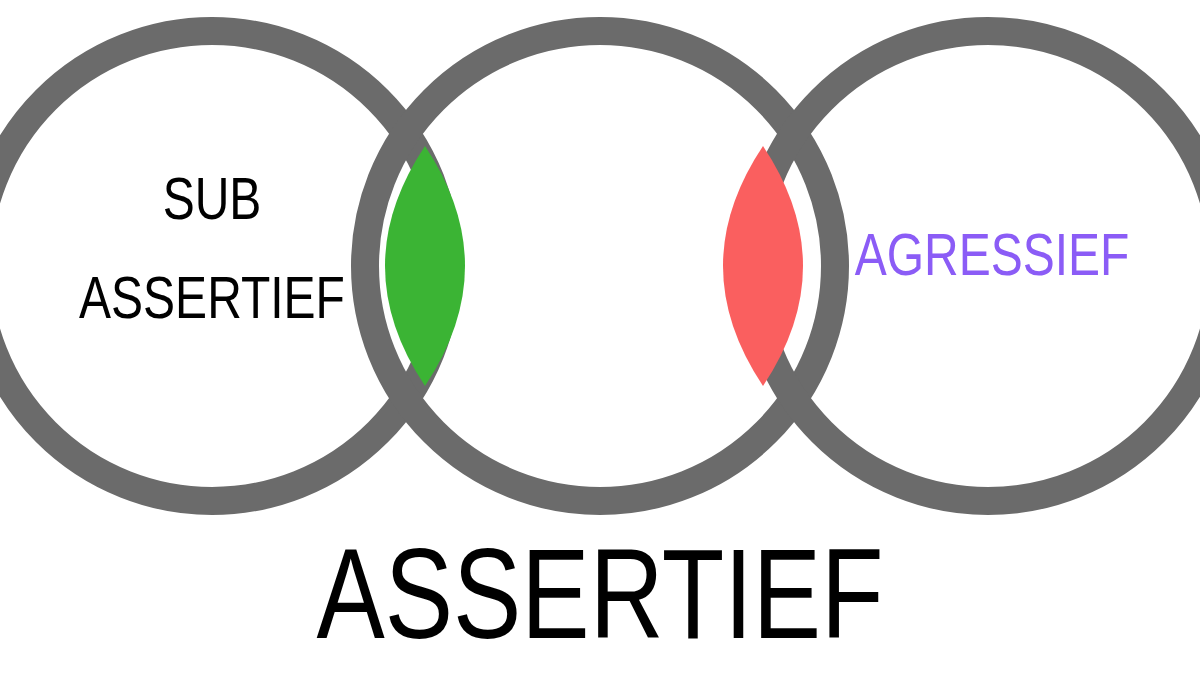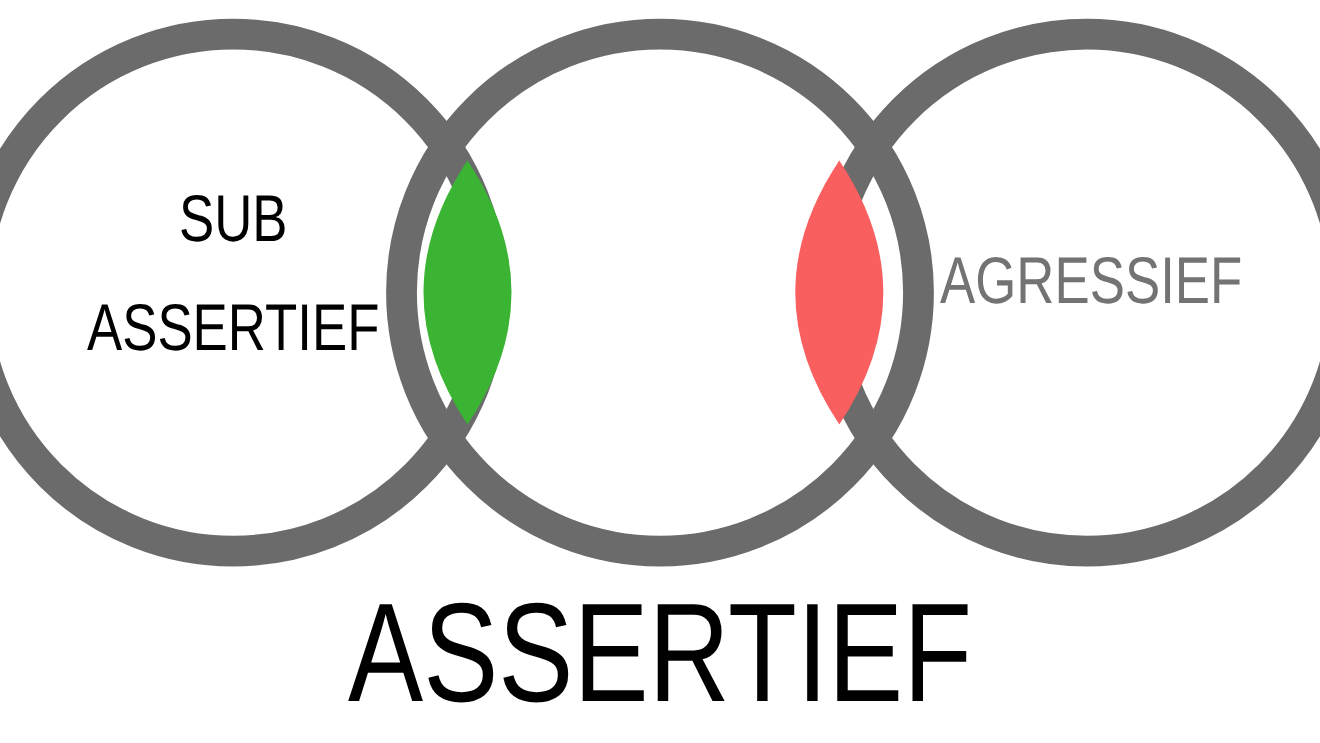--- a/index.html
+++ b/index.html
@@ -104,21 +104,21 @@
     <path id="lens-red" d="M 763 131 Q 843 251 763 371 Q 683 251 763 131 Z" fill="#fa5f5f" stroke="none"></path>
   </svg>
 
   <div class="label-layer">
 
     <div class="lbl" id="label-left" style="color: rgb(0, 0, 0);">
       <span class="line l1">SUB</span>
       <span class="line l2">ASSERTIEF</span>
     </div>
 
-    <div class="lbl" id="label-right" style="color: #737373;">
+    <div class="lbl" id="label-right" style="color: #8b5cf6;">
       <span class="line l1">AGRESSIEF</span>
     </div>
 
     <div class="lbl" id="label-bottom" style="color: rgb(0, 0, 0);">
       <span class="line l1">ASSERTIEF</span>
     </div>
 
   </div>
 </div>
 

